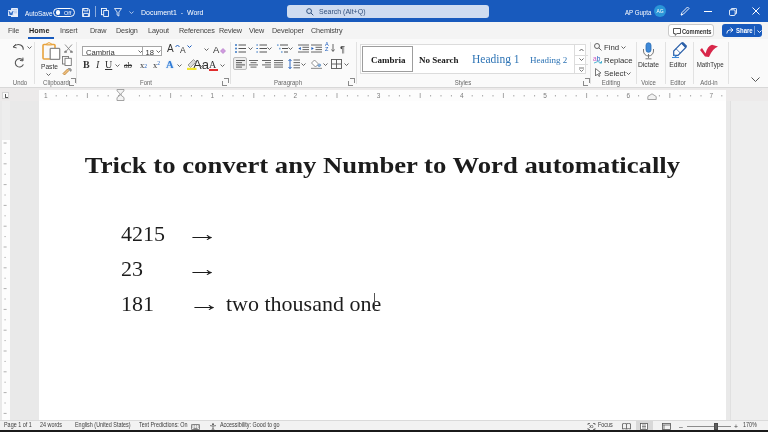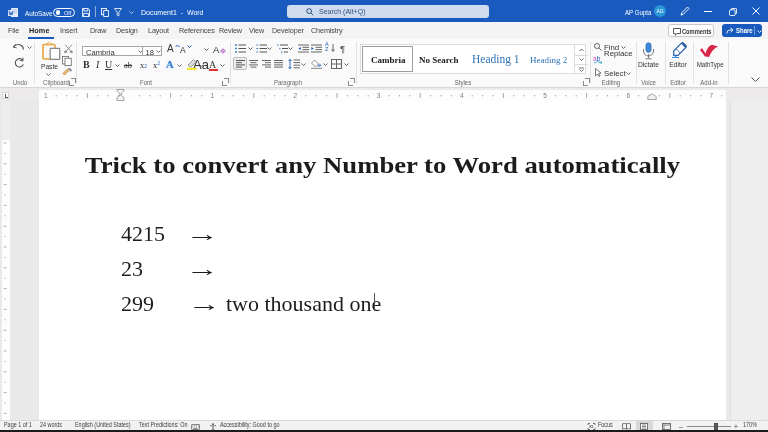--- a/index.html
+++ b/index.html
@@ -350,21 +350,21 @@
     <path d="M4.8 4.8 L7.5 7.5" stroke="#555" stroke-width="0.9"></path>
   </svg>
   <div class="a" style="left:604px;top:4px;font-size:7.8px;color:#333;">Find</div>
   <svg class="a" style="left:621px;top:7px" width="5" height="3.5" viewBox="0 0 5 3.5">
       <path d="M0.5 0.5 L2.5 2.5 L4.5 0.5" fill="none" stroke="#555" stroke-width="0.9"></path>
     </svg>
   <div class="a" style="left:593px;top:16px;font-size:6.5px;"><span style="color:#c557c1;">a</span><span style="color:#185abd;">b</span></div>
   <svg class="a" style="left:594px;top:22px" width="8" height="5" viewBox="0 0 8 5">
       <path d="M0 2 Q4 -1 7.5 2 M7.5 2 L7.5 0 M7.5 2 L5.5 2" fill="none" stroke="#2aa5c9" stroke-width="0.8"></path>
     </svg>
-  <div class="a" style="left:604px;top:10px;font-size:7.8px;color:#333;">Replace</div>
+  <div class="a" style="left:604px;top:17px;font-size:7.8px;color:#333;">Replace</div>
   <svg class="a" style="left:595px;top:29px" width="7" height="9" viewBox="0 0 7 9">
     <path d="M0.5 0.5 L0.5 8 L2.5 6 L4 8.5 L5 7.8 L3.7 5.5 L6 5 Z" fill="#fff" stroke="#555" stroke-width="0.8"></path>
   </svg>
   <div class="a" style="left:604px;top:30px;font-size:7.8px;color:#333;">Select</div>
   <svg class="a" style="left:626px;top:33px" width="5" height="3.5" viewBox="0 0 5 3.5">
       <path d="M0.5 0.5 L2.5 2.5 L4.5 0.5" fill="none" stroke="#555" stroke-width="0.9"></path>
     </svg>
   <div class="glabel" style="left:596px;width:30px;">Editing</div>
   <div class="gdiv" style="left:636px;"></div>
 
@@ -517,21 +517,21 @@
       <rect x="3.6" y="311.9" width="3" height="1" fill="#b0b0b0"></rect>
     </svg>
   <div id="page"></div>
   <div class="a" style="left:730px;top:0;width:38px;height:319px;background:#eeeeee;border-left:1px solid #e0e0e0;"></div>
 
   <div class="a serif" id="doctitle" style="left:39px;top:51.5px;width:687px;text-align:center;font-weight:bold;font-size:24px;line-height:24px;white-space:nowrap;transform:scaleX(1.112);">Trick to convert any Number to Word automatically</div>
   <div class="a serif" style="left:121px;top:122px;font-size:22px;line-height:22px;">4215</div>
   <div class="a serif" style="left:186px;top:122px;font-size:22px;line-height:22px;transform:scaleX(1.5);transform-origin:0 0;">→</div>
   <div class="a serif" style="left:121px;top:157px;font-size:22px;line-height:22px;">23</div>
   <div class="a serif" style="left:186px;top:157px;font-size:22px;line-height:22px;transform:scaleX(1.5);transform-origin:0 0;">→</div>
-  <div class="a serif" style="left:121px;top:191.6px;font-size:22px;line-height:22px;">299</div>
+  <div class="a serif" style="left:121px;top:191.6px;font-size:22px;line-height:22px;">181</div>
   <div class="a serif" style="left:188px;top:191.6px;font-size:22px;line-height:22px;transform:scaleX(1.5);transform-origin:0 0;">→</div>
   <div class="a serif" style="left:226px;top:191.6px;font-size:22px;line-height:22px;">two thousand one</div>
   <div class="a" style="left:374px;top:192.4px;width:1px;height:18px;background:#555;"></div>
 </div>
 <div id="statusbar" class="a">
   <div class="st" style="left:4px;">Page 1 of 1</div>
   <div class="st" style="left:40px;">24 words</div>
   <div class="st" style="left:75px;">English (United States)</div>
   <div class="st" style="left:139px;">Text Predictions: On</div>
   <svg class="a" style="left:191px;top:2.5px" width="9" height="6" viewBox="0 0 9 6">

